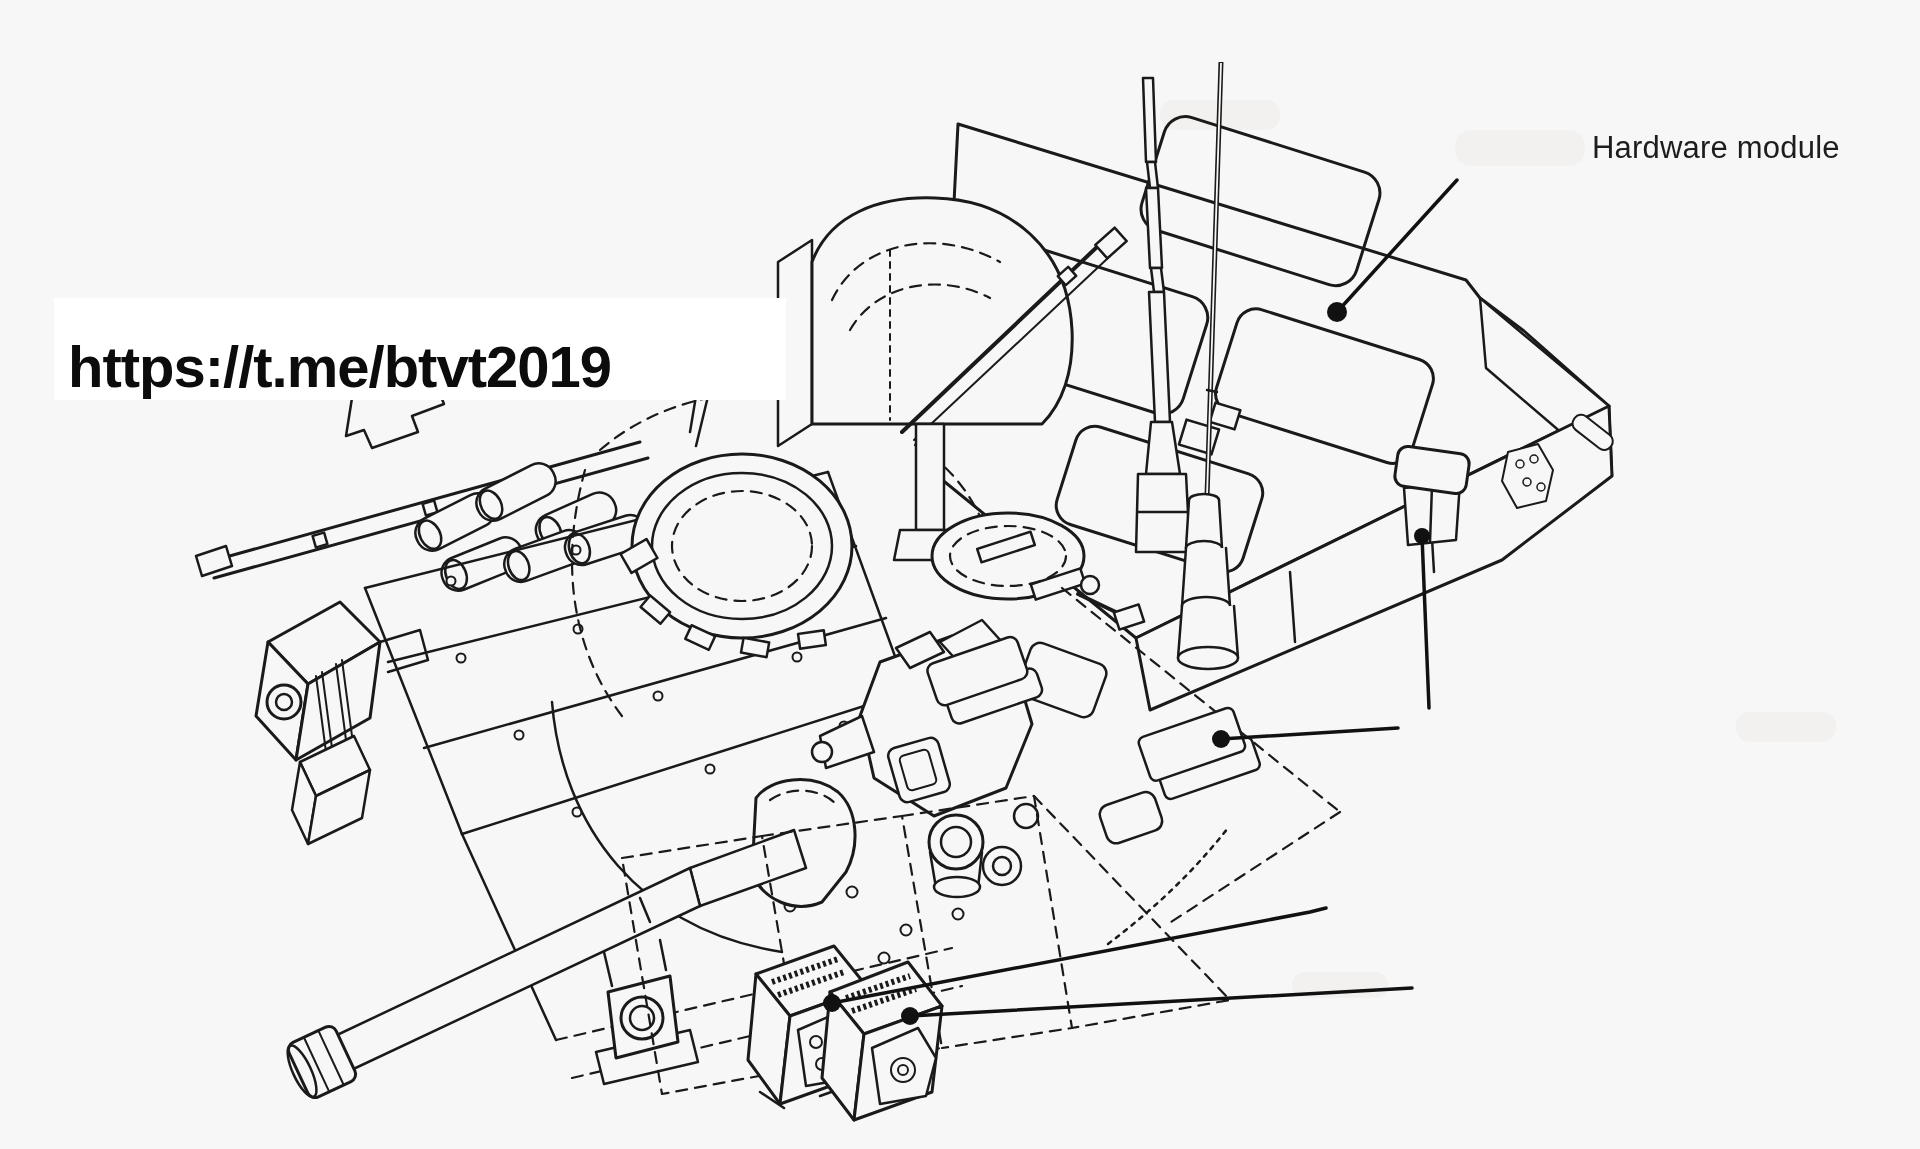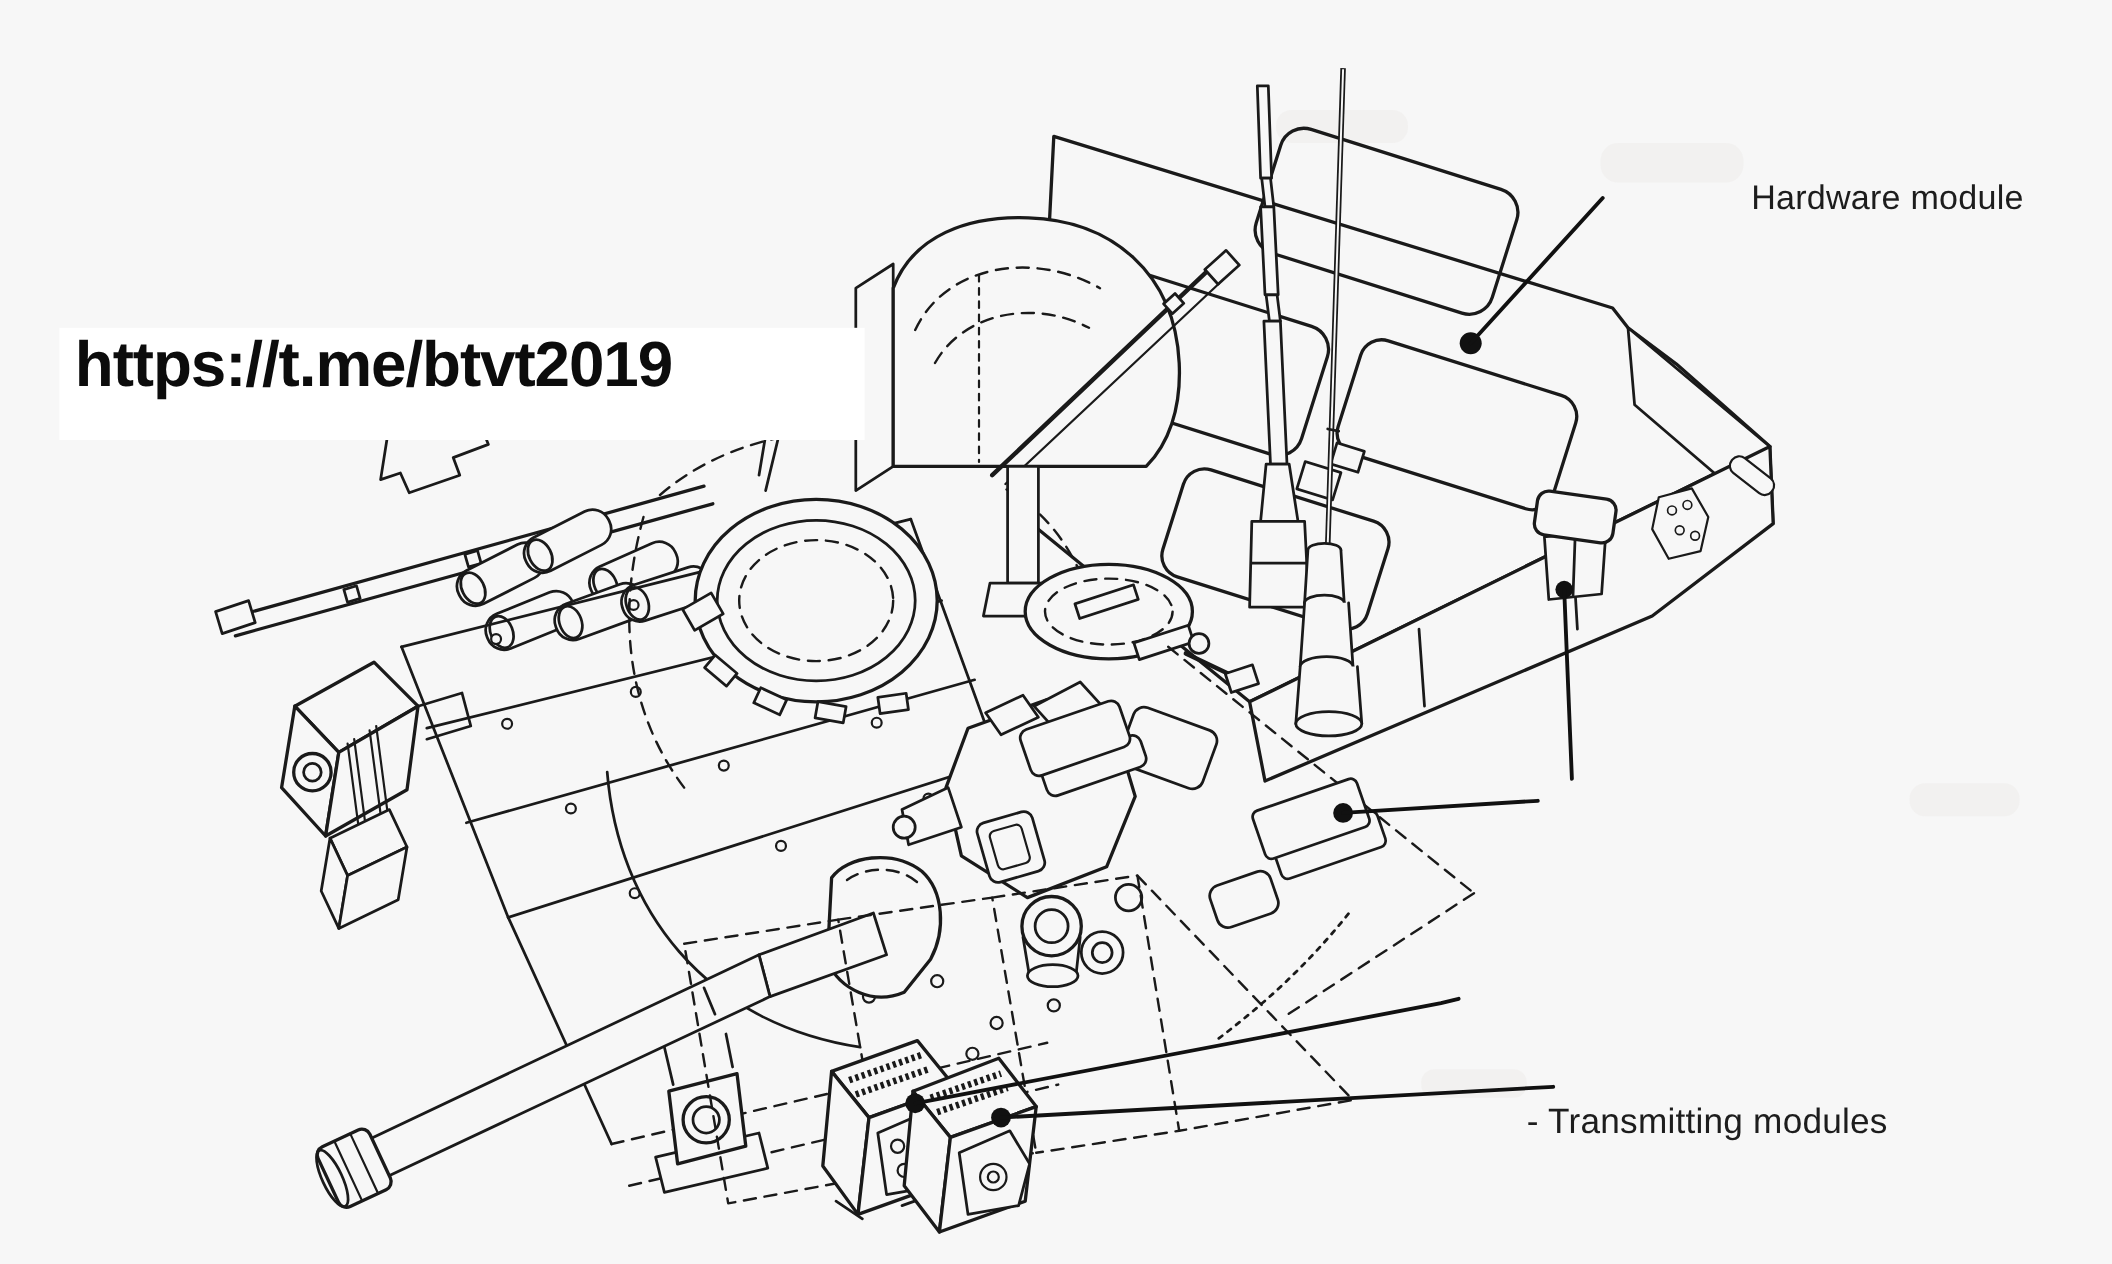--- a/index.html
+++ b/index.html
@@ -16,23 +16,23 @@
   .w3{stroke-width:3;}
   .w2{stroke-width:2;}
   .w15{stroke-width:1.5;}
   .w4{stroke-width:4;}
   .dash{stroke-dasharray:11 8;stroke-width:2.2;}
   .dash2{stroke-dasharray:6 6;stroke-width:2;}
   .lead{stroke:#111;stroke-width:3.5;fill:none;stroke-linecap:round;}
   .dot{fill:#111;stroke:none;}
   .smudge{fill:#efeeec;opacity:.65;}
   
-  .callout{position:absolute;white-space:nowrap;color:var(--ink);font-size:31px;letter-spacing:.2px;margin-top:32px;}
+  .callout{position:absolute;white-space:nowrap;color:var(--ink);font-size:31px;letter-spacing:.2px;}
   .watermark{position:absolute;left:54px;top:298px;width:732px;height:102px;background:var(--wm-bg);
-             display:flex;align-items:flex-start;}
+             display:flex;align-items:flex-end;}
   .watermark span{font-weight:bold;font-size:58px;color:var(--wm-ink);padding-left:14px;letter-spacing:-1px;}
 </style>
 </head>
 <body>
 
 <div class="stage">
 
   <svg width="1920" height="1149" viewBox="0 0 1920 1149">
 
     <g>
@@ -332,18 +332,17 @@
     <g>
       <circle class="dot" cx="910" cy="1016" r="9"></circle>
       <path class="lead" d="M910,1016 L1412,988"></path>
     </g>
   </svg>
 
   <div class="callout" style="left:1592px;top:130px;">Hardware module</div>
 
 
 
-  <div class="callout" style="left:1388px;top:969px;font-size:32px;">- Transmitting modules</div>
 
   <div class="watermark">
     <span>https://t.me/btvt2019</span>
   </div>
 </div>
 
 </body></html>

